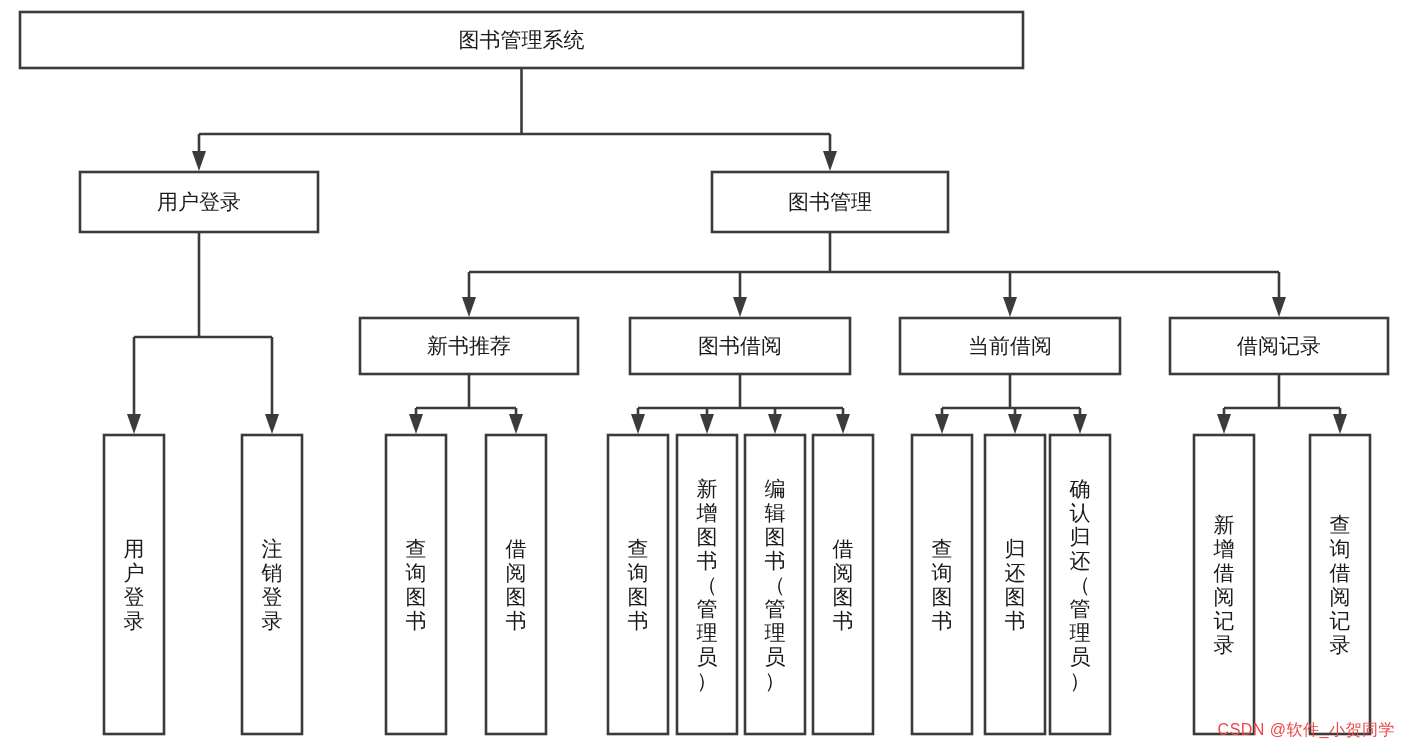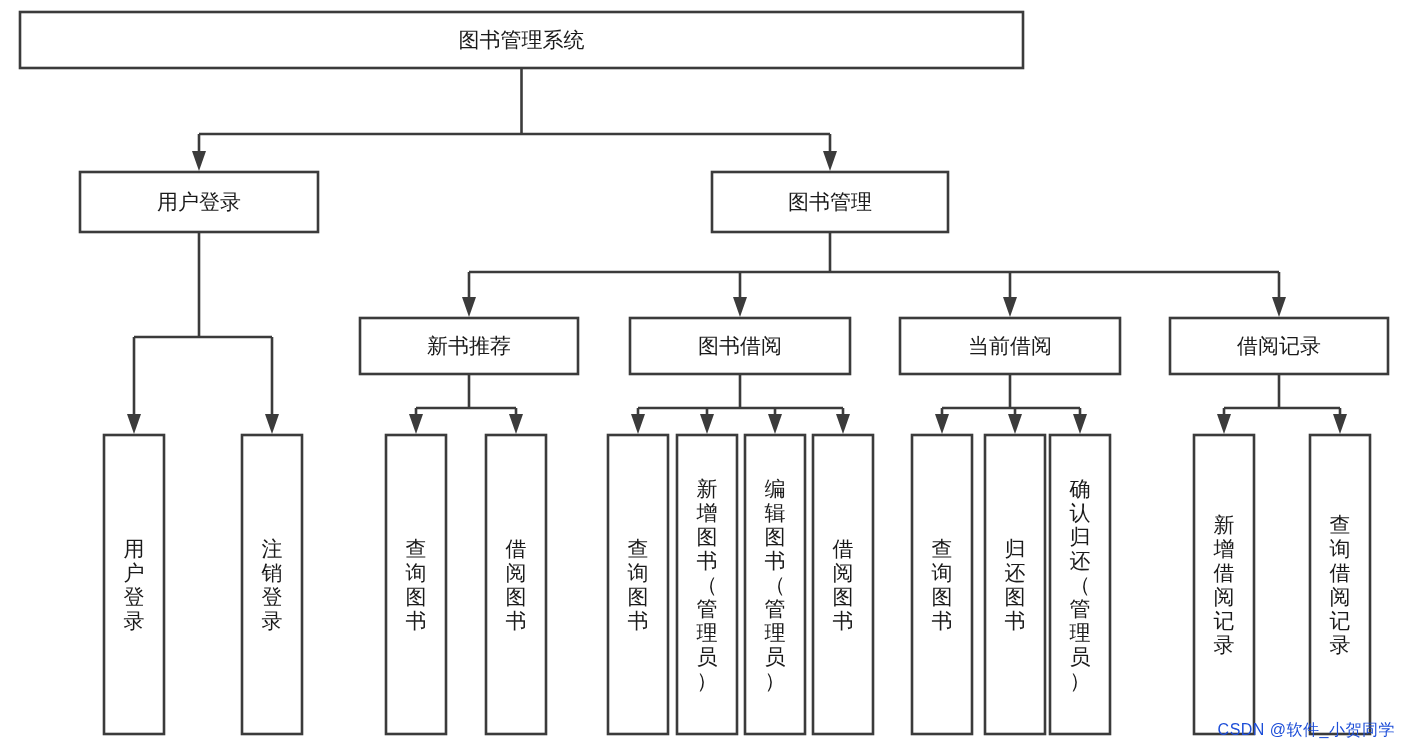--- a/index.html
+++ b/index.html
@@ -53,21 +53,21 @@
     font-size: 21px;
     fill: #1a1a1a;
     text-anchor: middle;
   }
   .watermark {
     position: absolute;
     right: 10px;
     bottom: 6px;
     font-family: "Liberation Sans", "DejaVu Sans", sans-serif;
     font-size: 16px;
-    color: #1d4ed8;
+    color: #ef4444;
     letter-spacing: 0.5px;
     white-space: nowrap;
     user-select: none;
   }
 </style>
 </head>
 <body>
 
 <div id="diagram-root">
   <svg class="flow" viewBox="0 0 1405 747" xmlns="http://www.w3.org/2000/svg">

